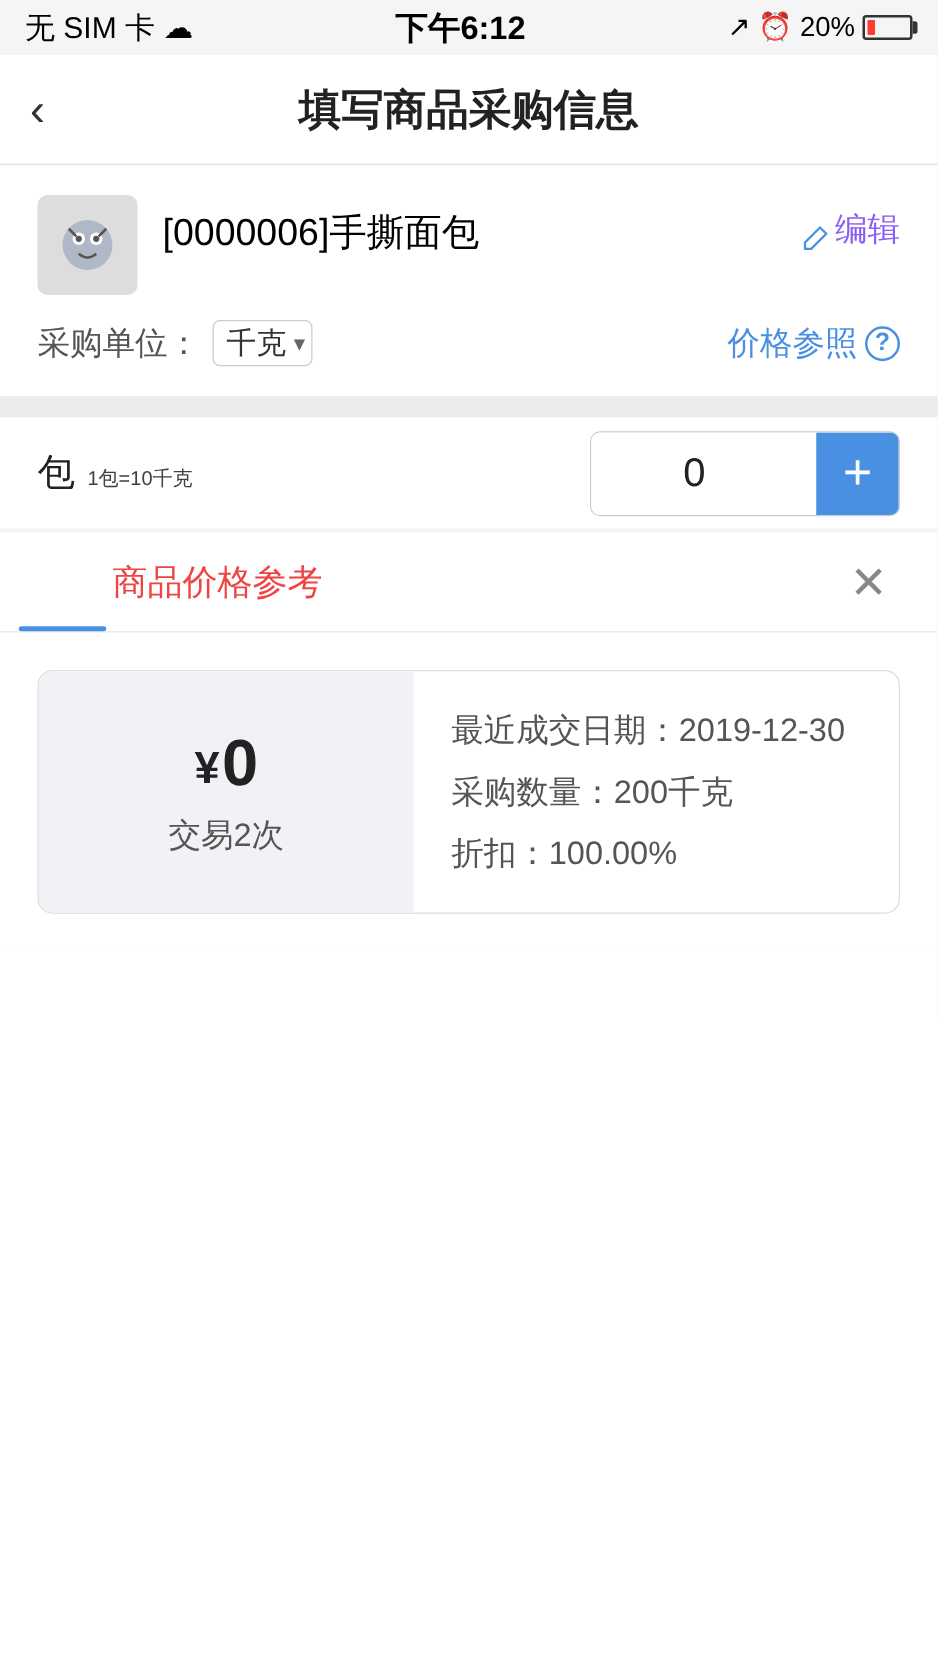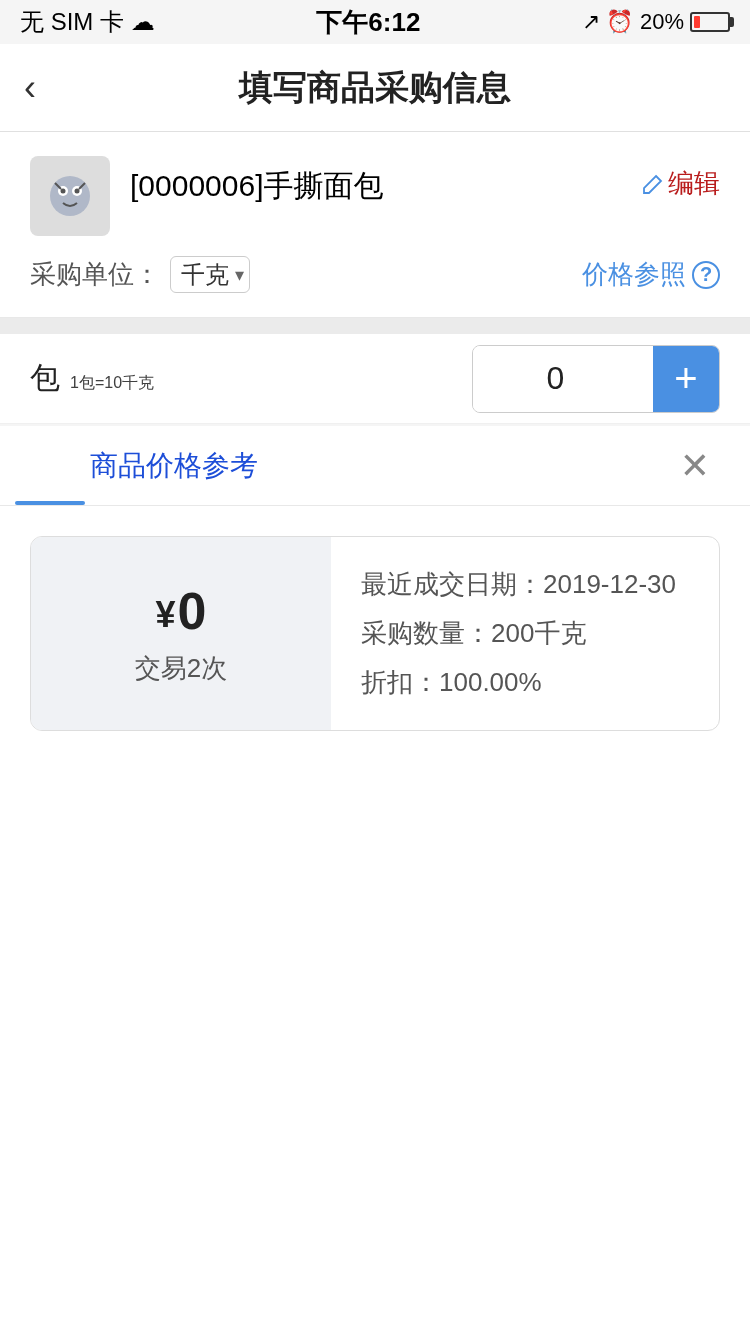--- a/index.html
+++ b/index.html
@@ -106,23 +106,23 @@
     }
     .product-thumb svg { width: 50px; height: 50px; }
     .product-name {
       font-size: 30px;
       font-weight: 500;
       color: #000000;
       padding-top: 10px;
     }
     .edit-btn {
       display: flex;
-      align-items: center;
+      align-items: flex-end;
       gap: 4px;
-      color: #b91c1c;
+      color: #8b5cf6;
       font-size: 26px;
       cursor: pointer;
       white-space: nowrap;
       padding-top: 10px;
     }
     .product-bottom-row {
       display: flex;
       align-items: center;
       justify-content: space-between;
     }
@@ -266,21 +266,21 @@
       justify-content: center;
       font-size: 28px;
       cursor: pointer;
       position: relative;
     }
     .tab-item.active {
       color: #4a90e2;
       font-weight: 500;
     }
     .tab-item.inactive {
-      color: #1d4ed8;
+      color: #ef4444;
     }
     .tab-underline {
       position: absolute;
       bottom: 0;
       left: 50%;
       transform: translateX(-50%);
       width: 70px;
       height: 4px;
       background: #4a90e2;
       border-radius: 2px;

